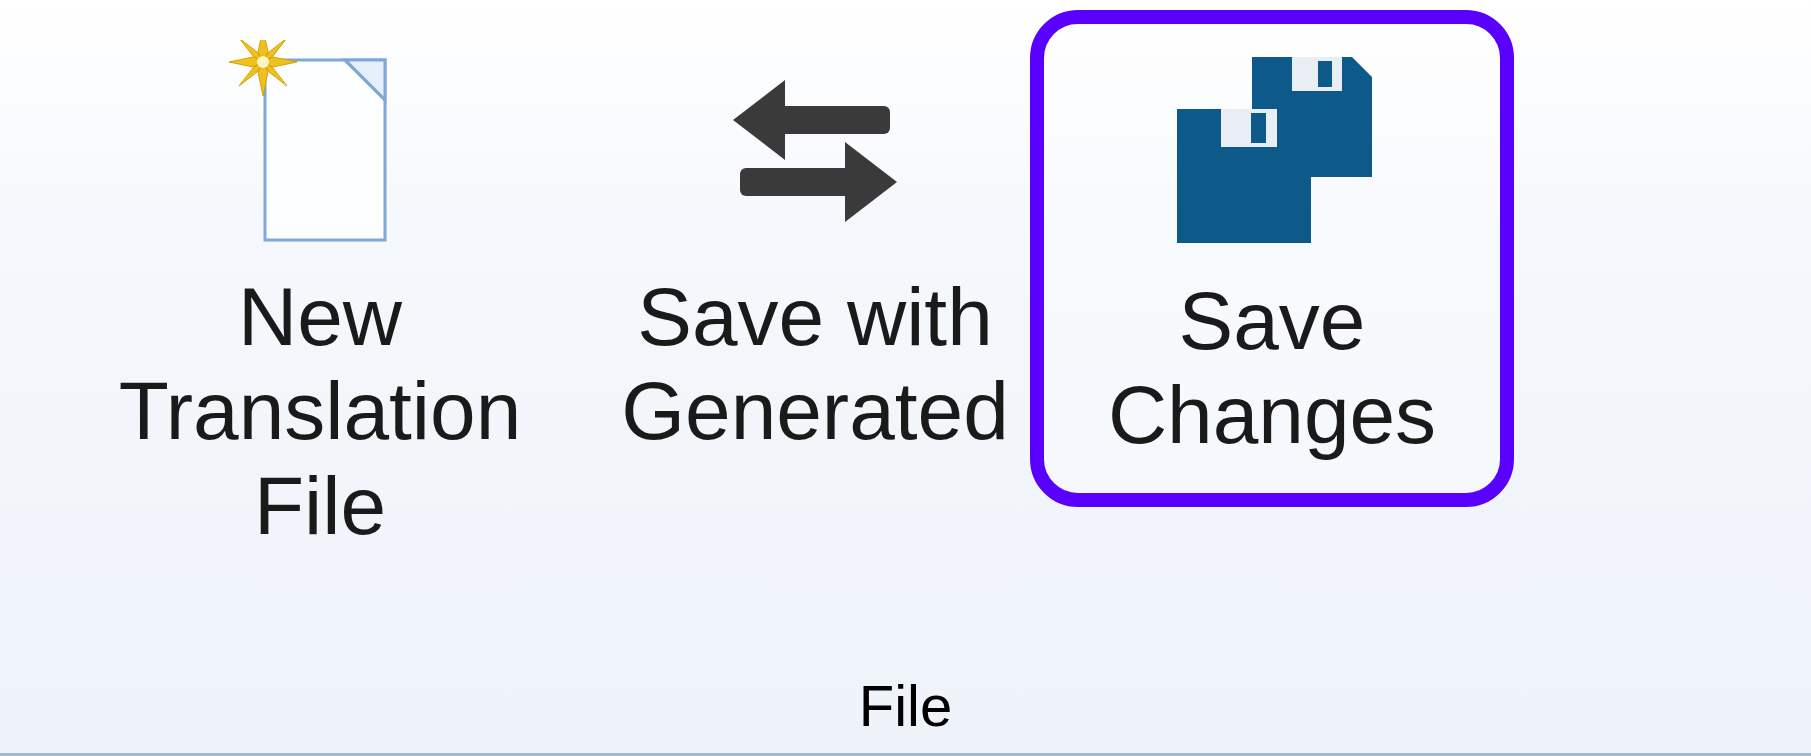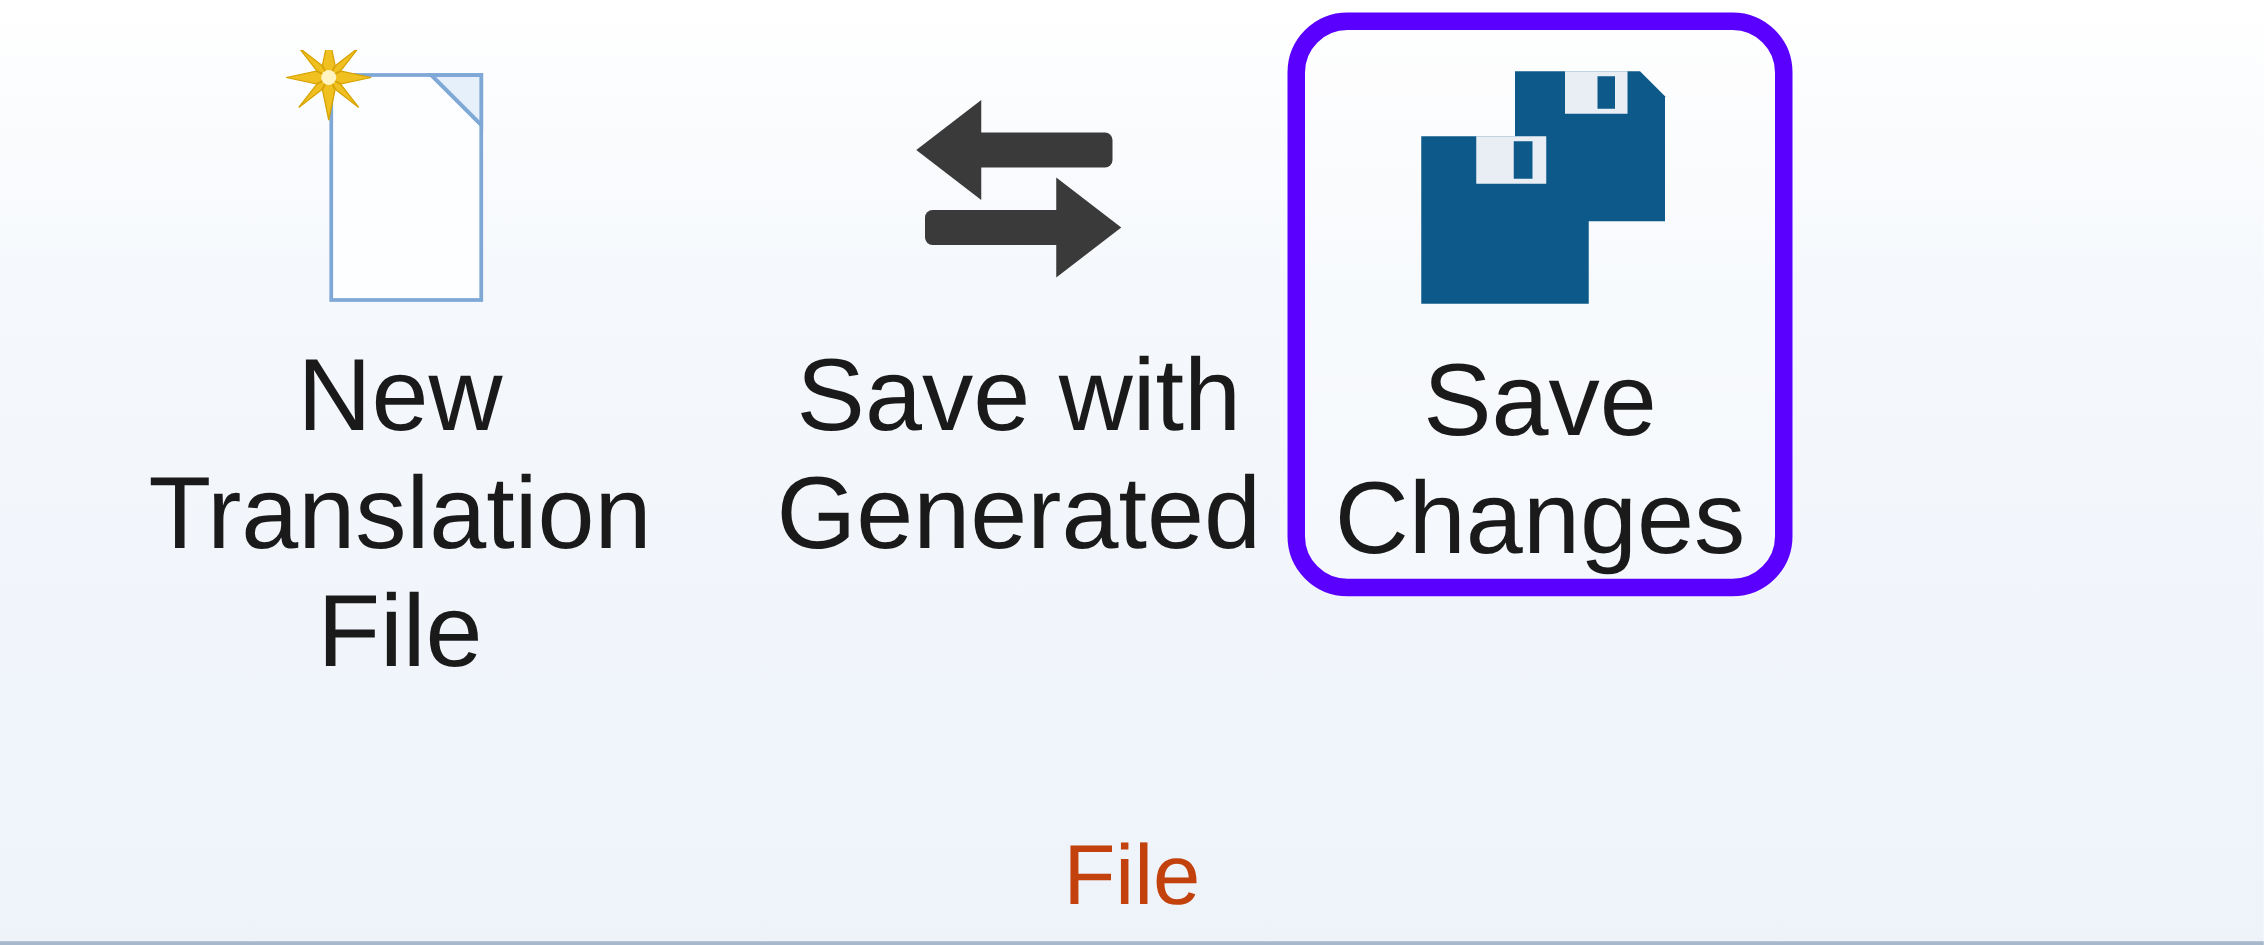--- a/index.html
+++ b/index.html
@@ -31,44 +31,45 @@
       align-items: center;
       justify-content: flex-start;
       cursor: default;
       user-select: none;
       text-align: center;
       padding: 10px 8px 0 8px;
     }
     .btn-new   { width: 560px; margin-left: 40px; }
     .btn-sync  { width: 430px; }
     .btn-save  {
-      width: 404px;
+      width: 484px;
       border: 14px solid #5a00ff;
       border-radius: 48px;
       background: rgba(255,255,255,0.25);
       padding-top: 10px;
+      padding-bottom: 30px;
       margin-top: -10px;
     }
     .icon-box {
       height: 240px;
       display: flex;
       align-items: center;
       justify-content: center;
     }
     .btn-label {
       font-size: 82px;
       line-height: 1.15;
       color: #1a1a1a;
       font-weight: 400;
       white-space: pre-line;
     }
     .group-label {
       text-align: center;
-      font-size: 68px;
-      color: #c2410c;
+      font-size: 58px;
+      color: #000000;
       padding-bottom: 14px;
       padding-top: 6px;
     }
     svg { display: block; }
   </style>
 </head>
 <body>
 
 <div class="ribbon-group">
 

